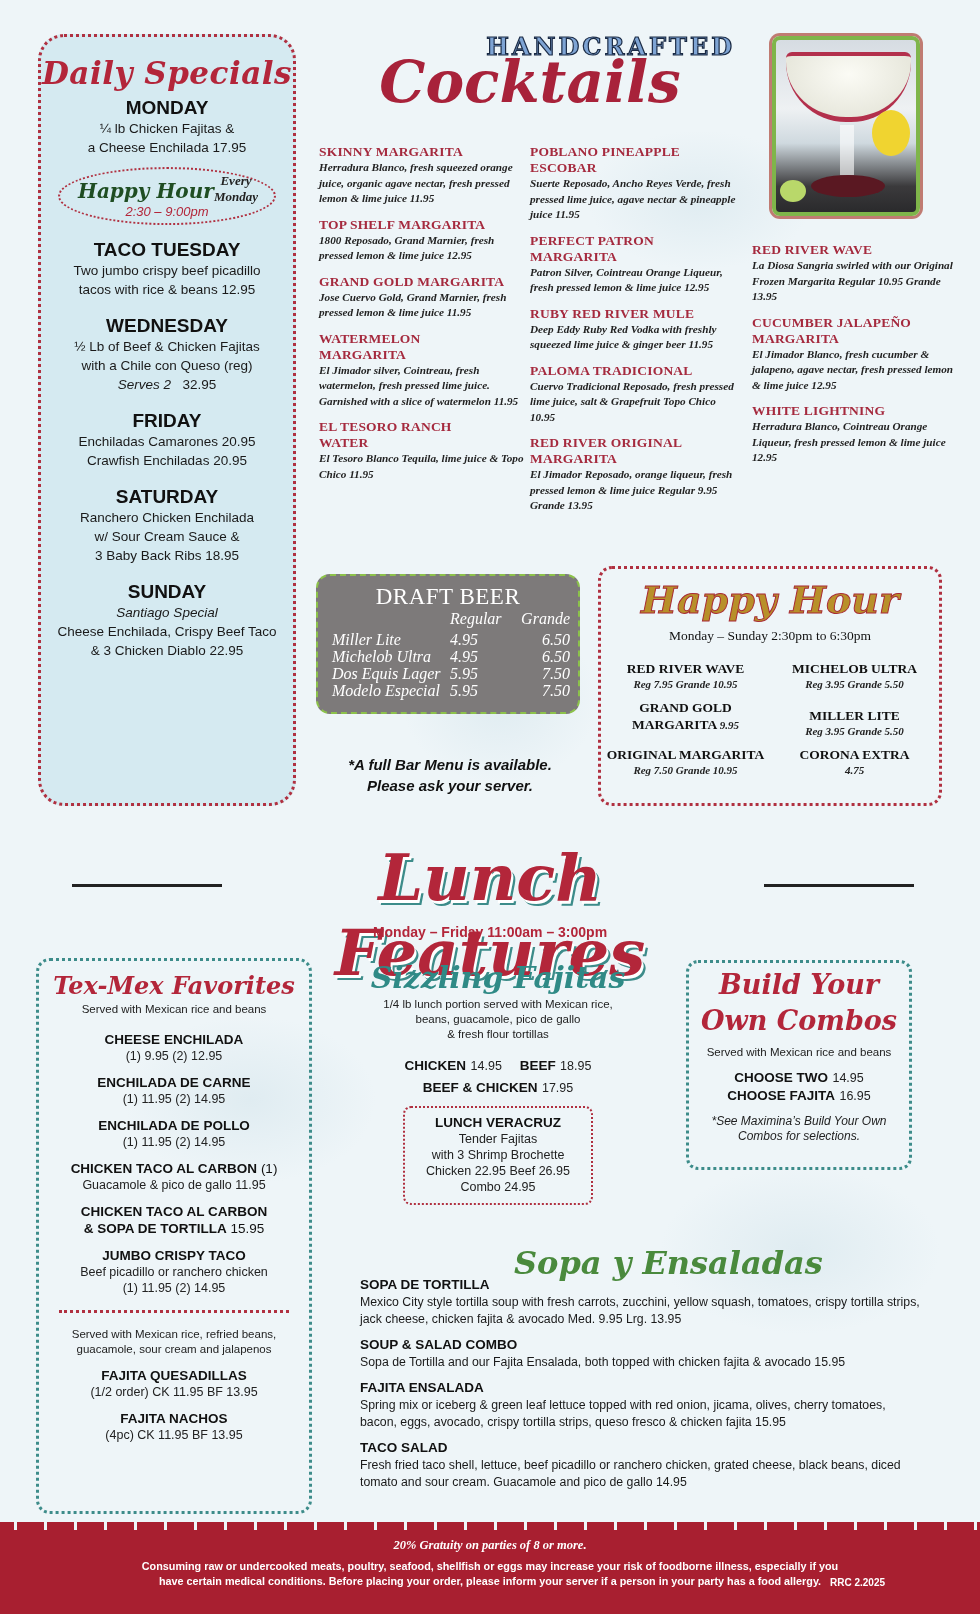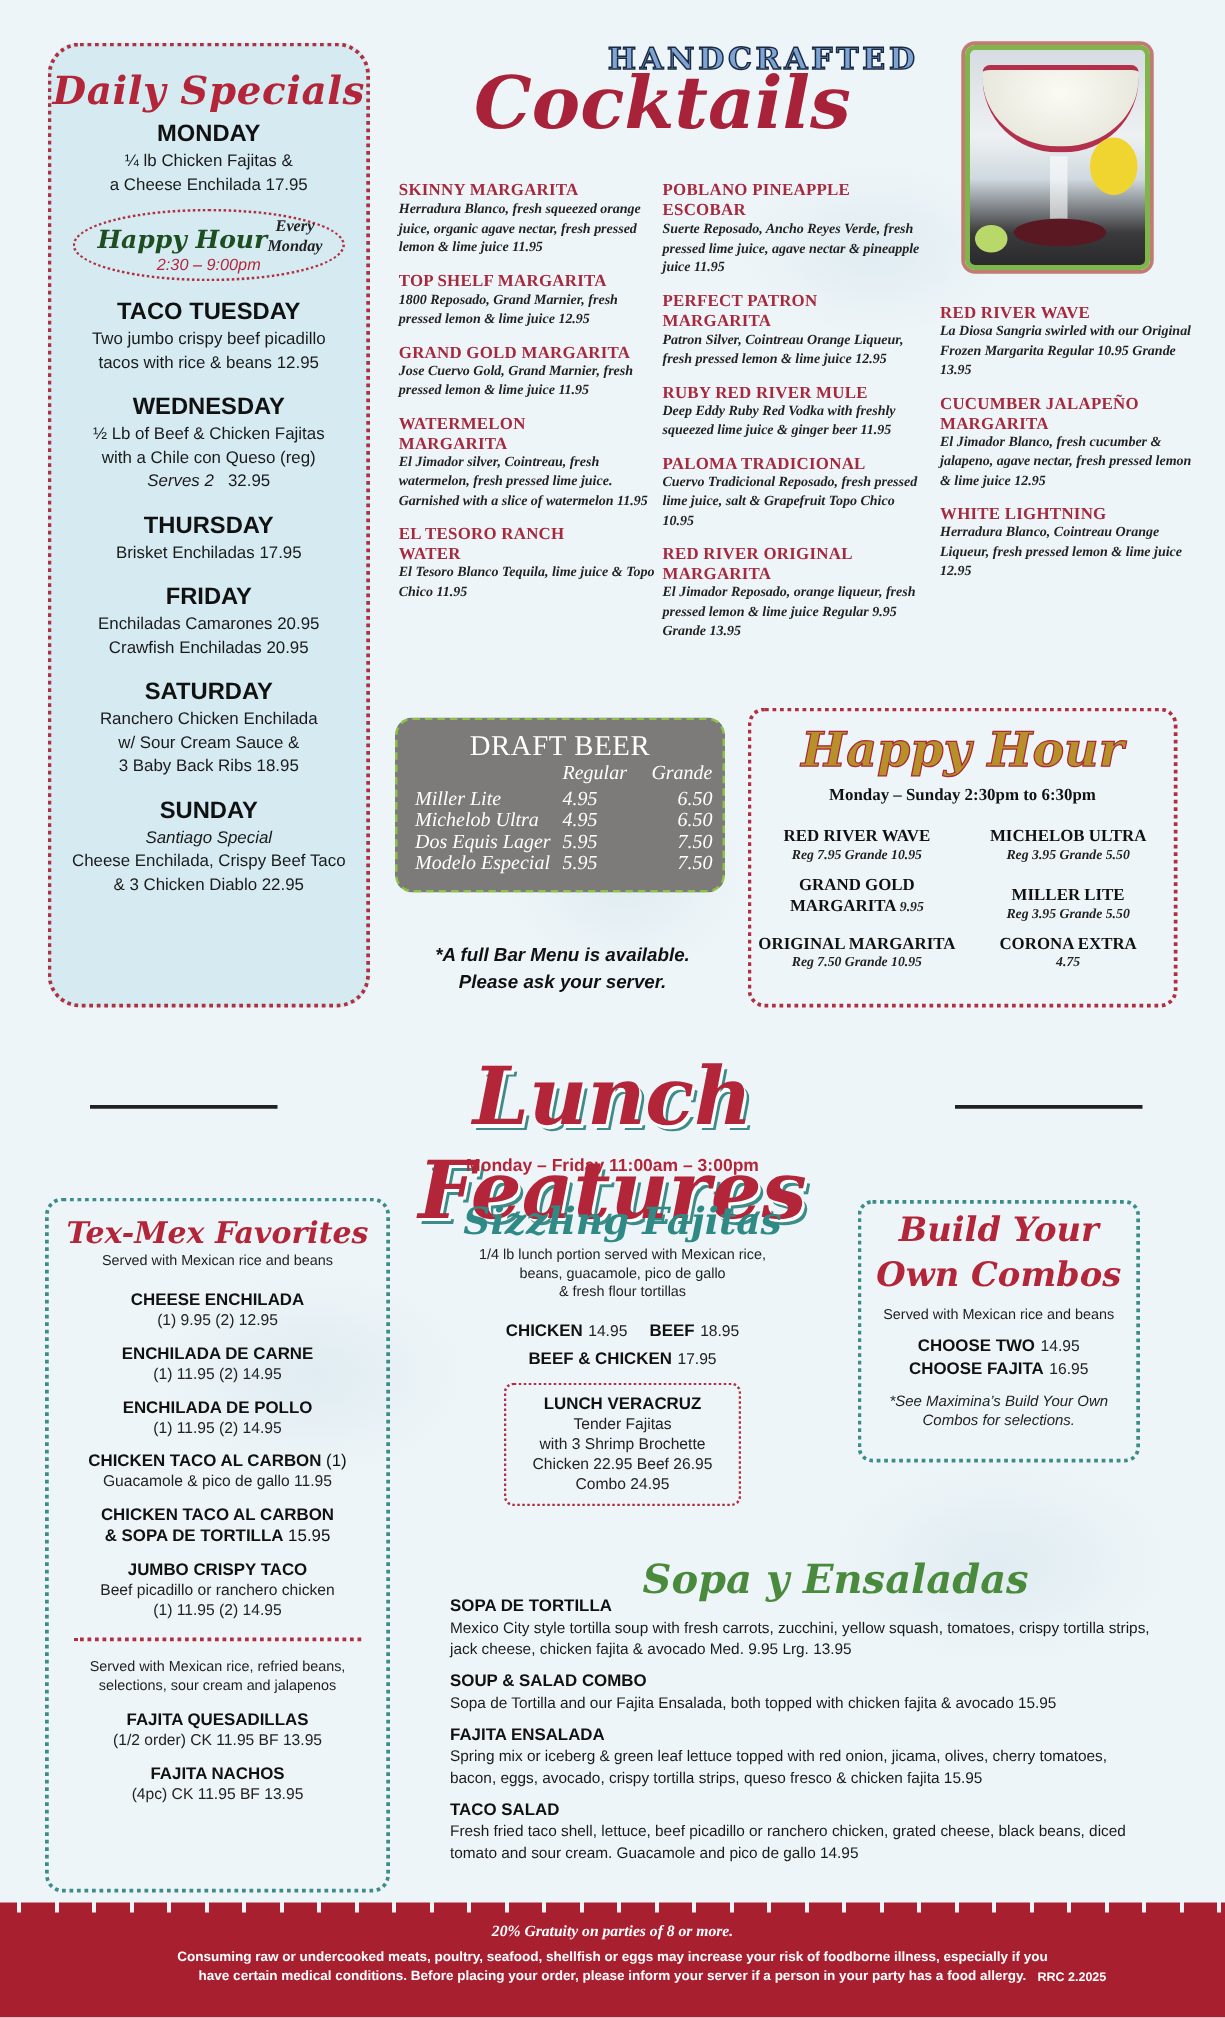--- a/index.html
+++ b/index.html
@@ -95,21 +95,21 @@
     font-weight: bold; font-style: italic; font-size: 15px; line-height: 21px; color: #111;
   }
 
   
   .hhbox {
     left: 598px; top: 566px; width: 344px; height: 240px;
     border: 3px dotted #b03040; border-radius: 14px;
     text-align: center;
   }
   .hh-title { font-size: 38px; color: #b8902a; -webkit-text-stroke: 1px #a82a34; margin-top: 8px; }
-  .hh-sub { font-family: "Liberation Serif", serif; font-weight: bold; font-size: 13.5px; margin-top: 6px; color:#111; }
+  .hh-sub { font-family: "Liberation Serif", serif; font-weight: normal; font-size: 13.5px; margin-top: 6px; color:#111; }
   .hh-grid { display: grid; grid-template-columns: 1fr 1fr; margin-top: 16px; row-gap: 8px; }
   .hh-item-name { font-family: "Liberation Serif", serif; font-weight: bold; font-size: 13.5px; line-height: 17px; color:#111; }
   .hh-item-price { font-family: "Liberation Serif", serif; font-style: italic; font-weight: bold; font-size: 11px; line-height: 14px; color:#222; }
 
   
   .lunch-rule { top: 884px; height: 3px; background: #222; }
   .lunch-title {
     left: 220px; top: 840px; width: 540px; text-align: center;
     color: #b3263a; font-size: 64px;
     text-shadow: 2px 3px 0 #ffffff, 4px 5px 0 #3d8c8a;
@@ -182,24 +182,20 @@
     <div class="day-desc">tacos with rice &amp; beans  12.95</div>
   </div>
 
   <div class="day-block" style="margin-top:16px">
     <div class="day-name">WEDNESDAY</div>
     <div class="day-desc">½ Lb of Beef &amp; Chicken Fajitas</div>
     <div class="day-desc">with a Chile con Queso (reg)</div>
     <div class="day-desc"><i>Serves 2</i>&nbsp;&nbsp;&nbsp;<span>32.95</span></div>
   </div>
 
-  <div class="day-block" style="margin-top:16px">
-    <div class="day-name">THURSDAY</div>
-    <div class="day-desc">Brisket Enchiladas  17.95</div>
-  </div>
 
   <div class="day-block" style="margin-top:16px">
     <div class="day-name">FRIDAY</div>
     <div class="day-desc">Enchiladas Camarones  20.95</div>
     <div class="day-desc">Crawfish Enchiladas  20.95</div>
   </div>
 
   <div class="day-block" style="margin-top:16px">
     <div class="day-name">SATURDAY</div>
     <div class="day-desc">Ranchero Chicken Enchilada</div>
@@ -387,21 +383,21 @@
   </div>
   <div class="item">
     <div class="item-name">JUMBO CRISPY TACO</div>
     <div class="item-price">Beef picadillo or ranchero chicken</div>
     <div class="item-price">(1) 11.95   (2) 14.95</div>
   </div>
 
   <div class="red-divider"></div>
 
   <div class="small-note">Served with Mexican rice, refried beans,</div>
-  <div class="small-note">selections, sour cream and jalapenos</div>
+  <div class="small-note">guacamole, sour cream and jalapenos</div>
 
   <div class="item">
     <div class="item-name">FAJITA QUESADILLAS</div>
     <div class="item-price">(1/2 order)  CK 11.95   BF 13.95</div>
   </div>
   <div class="item">
     <div class="item-name">FAJITA NACHOS</div>
     <div class="item-price">(4pc)  CK 11.95    BF 13.95</div>
   </div>
 </div>

